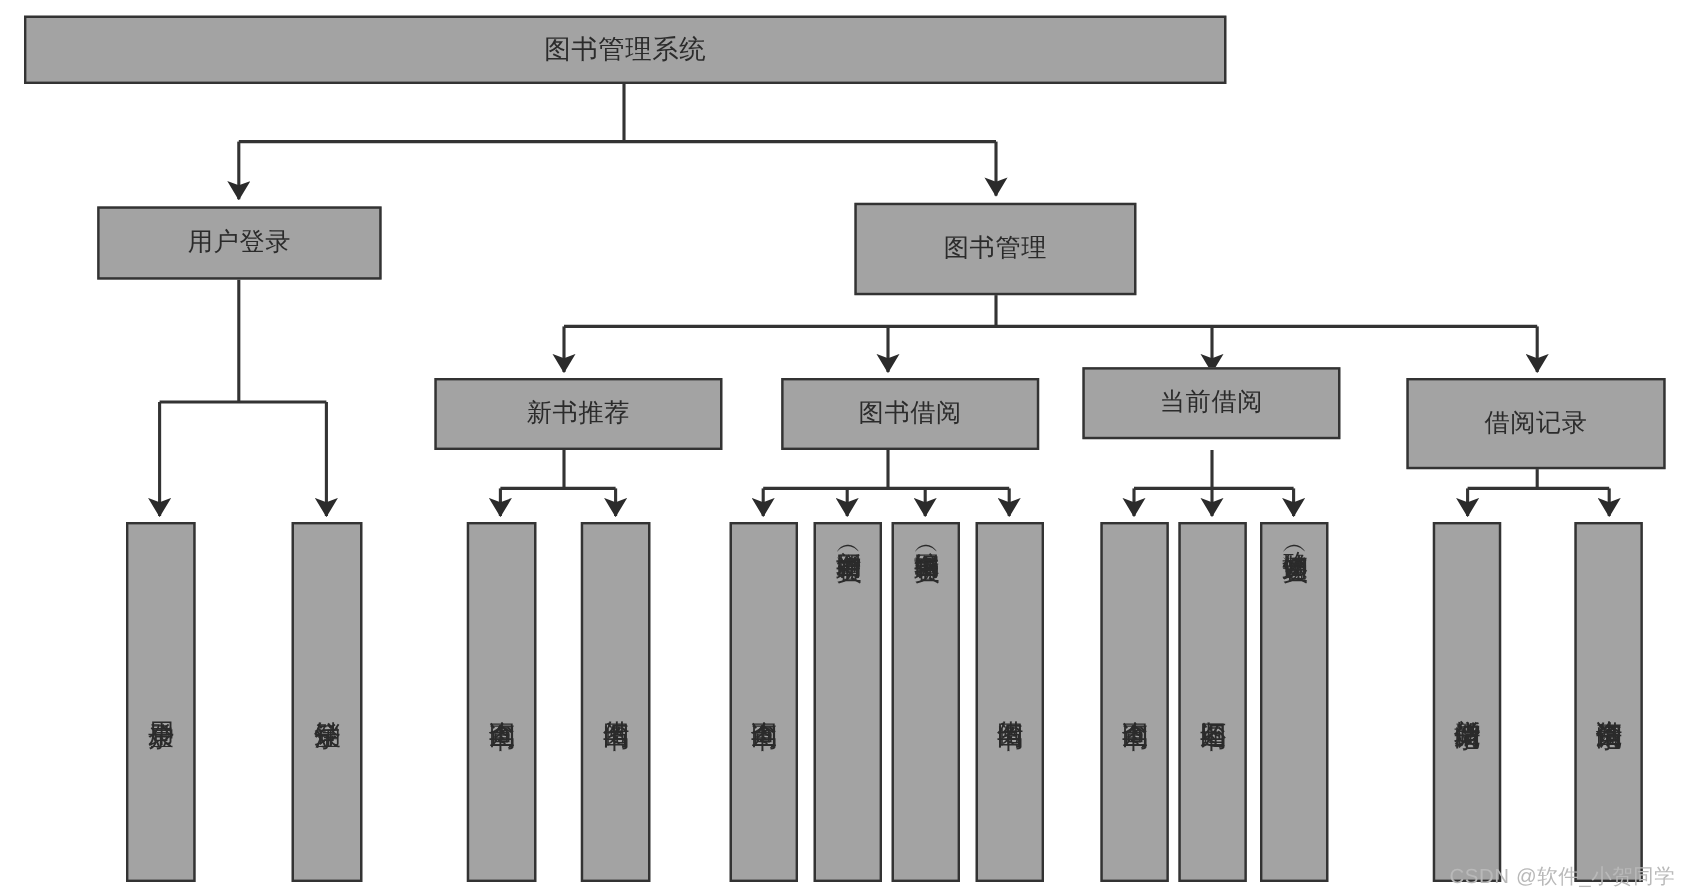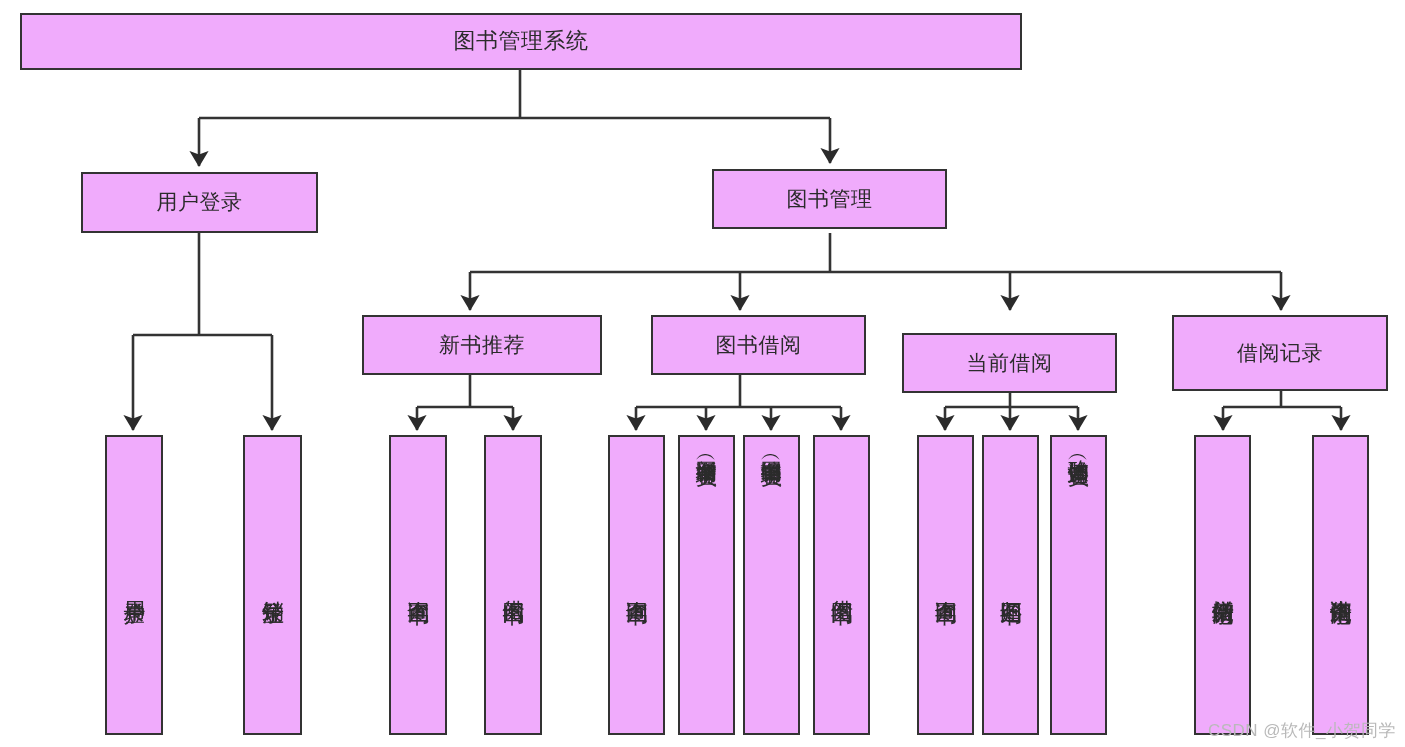--- a/index.html
+++ b/index.html
@@ -7,21 +7,21 @@
     width:1405px;height:747px;
     background:#ffffff;
     font-family:"Liberation Sans","DejaVu Sans",sans-serif;
     overflow:hidden;
     position:relative;
   }
   #canvas{position:absolute;left:0;top:0;width:1405px;height:747px;}
   .node{
     position:absolute;
     border:2.5px solid #333333;
-    background:#f0abfc;
+    background:#a3a3a3;
     box-sizing:border-box;
     display:flex;
     align-items:center;
     justify-content:center;
     color:#2b2b2b;
   }
   .node .lbl{
     display:block;
     text-align:center;
     line-height:1.28;
@@ -108,31 +108,31 @@
   </g>
 </svg>
 
 <div class="node h-node root" style="left:20px;top:13px;width:1002px;height:57px;">
   <span class="lbl">图书管理系统</span>
 </div>
 
 <div class="node h-node" style="left:81px;top:172px;width:237px;height:61px;">
   <span class="lbl">用户登录</span>
 </div>
-<div class="node h-node" style="left:712px;top:169px;width:235px;height:60px;">
+<div class="node h-node" style="left:712px;top:169px;width:235px;height:77px;">
   <span class="lbl">图书管理</span>
 </div>
 
 <div class="node h-node" style="left:362px;top:315px;width:240px;height:60px;">
   <span class="lbl">新书推荐</span>
 </div>
 <div class="node h-node" style="left:633px;top:315px;width:215px;height:60px;margin-left:18px;">
   <span class="lbl">图书借阅</span>
 </div>
-<div class="node h-node" style="left:902px;top:333px;width:215px;height:60px;">
+<div class="node h-node" style="left:902px;top:306px;width:215px;height:60px;">
   <span class="lbl">当前借阅</span>
 </div>
 <div class="node h-node" style="left:1172px;top:315px;width:216px;height:76px;">
   <span class="lbl">借阅记录</span>
 </div>
 
 <div class="node v-node mid" style="left:105px;top:435px;width:58px;height:300px;">
   <span class="lbl">用户登录</span>
 </div>
 <div class="node v-node mid" style="left:243px;top:435px;width:59px;height:300px;">

